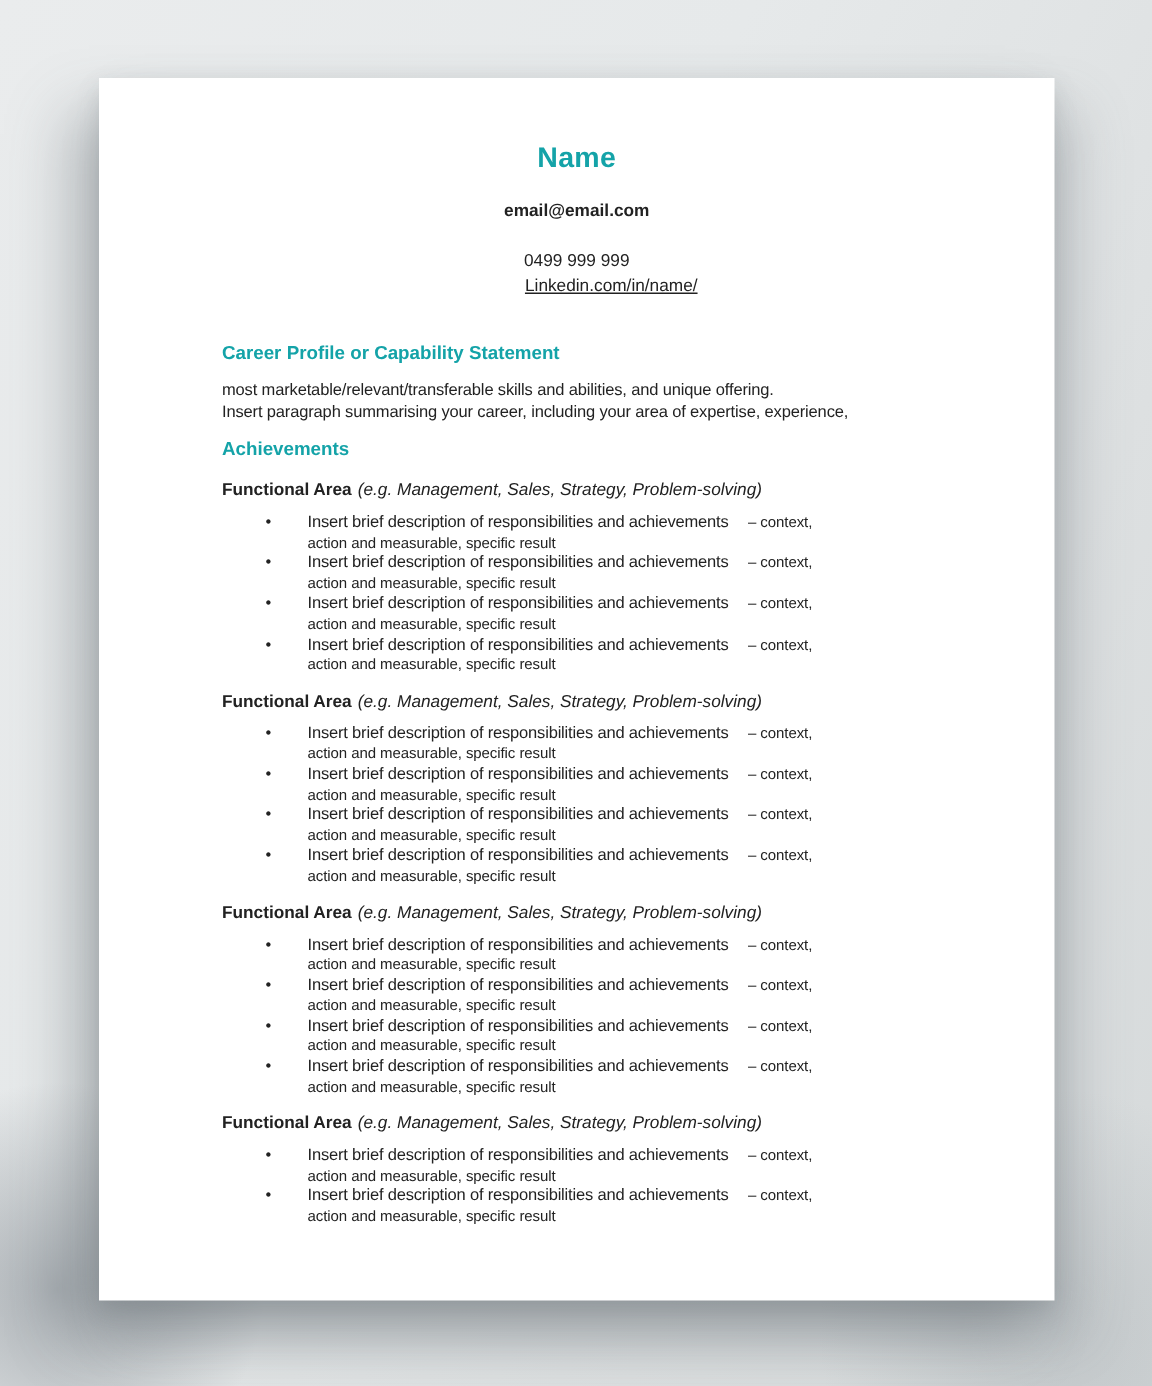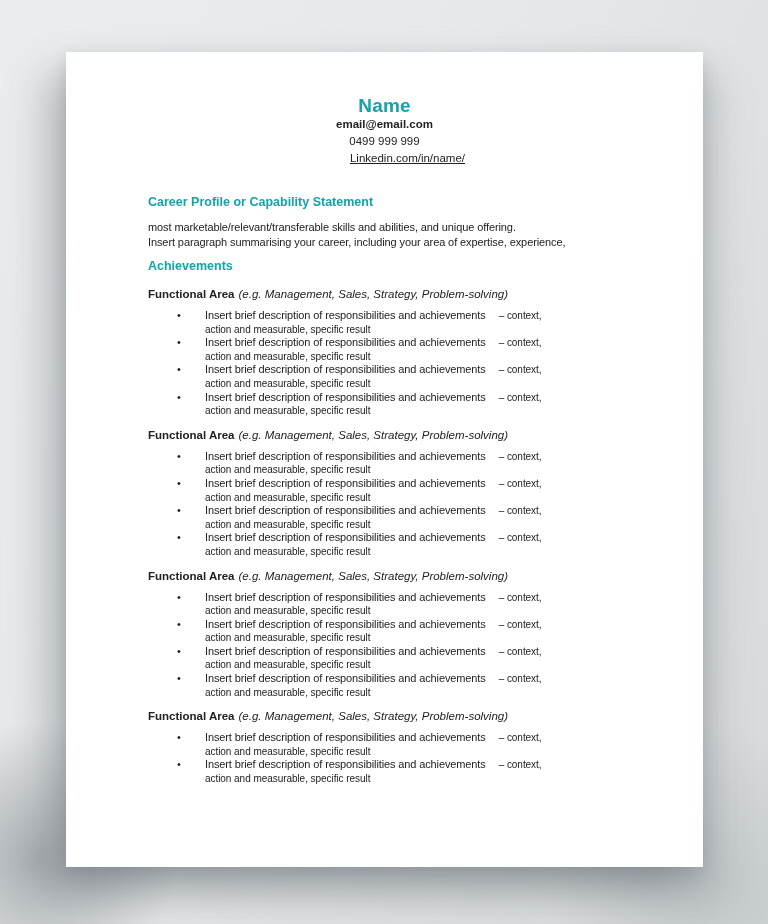--- a/index.html
+++ b/index.html
@@ -20,22 +20,22 @@
     background: #ffffff;
     box-shadow: -20px 24px 38px rgba(84, 93, 100, 0.34),
                  14px 22px 34px rgba(105, 113, 120, 0.26),
                  0 6px 14px rgba(90, 98, 105, 0.18);
   }
   .header { text-align: center; padding-top: 43px; }
   .name {
     font-size: 19px; font-weight: bold; line-height: 22px;
     color: #14a3a8; letter-spacing: 0.2px;
   }
-  .email { font-size: 11.5px; font-weight: bold; line-height: 14px; margin-top: 0; }
-  .phone { font-size: 11.5px; line-height: 14px; margin-top: 3px; }
+  .email { font-size: 11.5px; font-weight: bold; line-height: 14px; margin-top: 17px; }
+  .phone { font-size: 11.5px; line-height: 14px; margin-top: 19px; }
   .linkedin {
     font-size: 11.5px; line-height: 14px; margin-top: 2px;
     text-decoration: underline; display: inline-block; color: #222222; padding-left: 46px;
   }
   .content { padding: 0 40px 0 82px; }
   .h-teal {
     color: #14a3a8; font-weight: bold; font-size: 12.5px; line-height: 15px;
     white-space: nowrap;
   }
   .career-heading { margin-top: 29px; }

